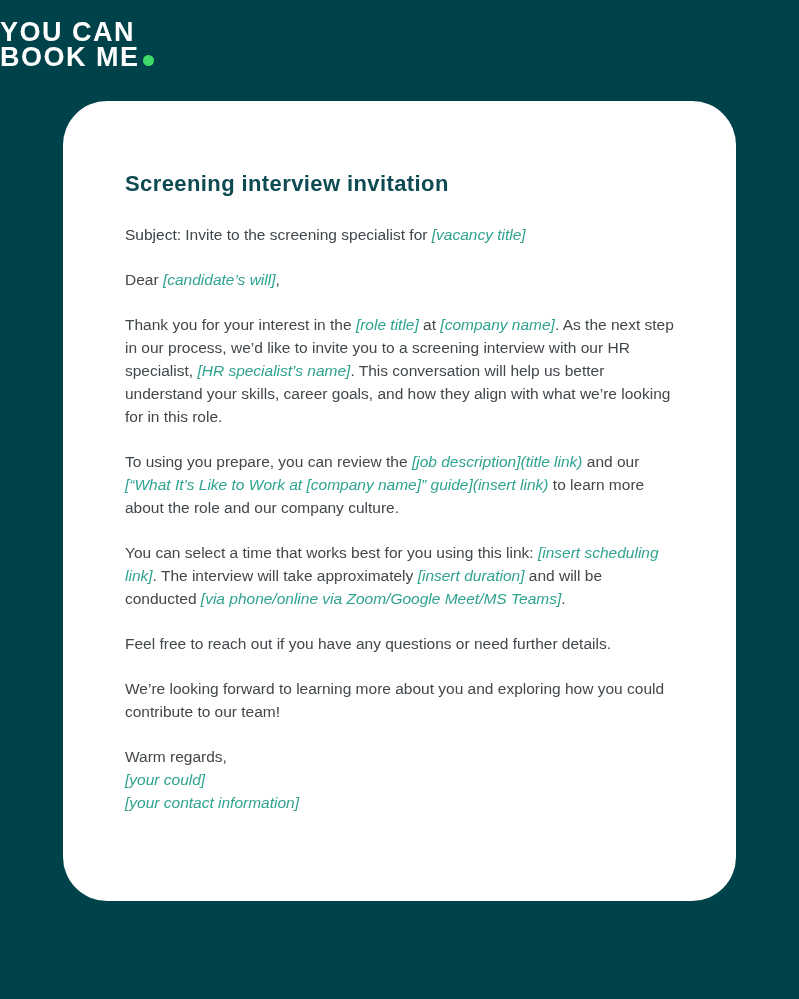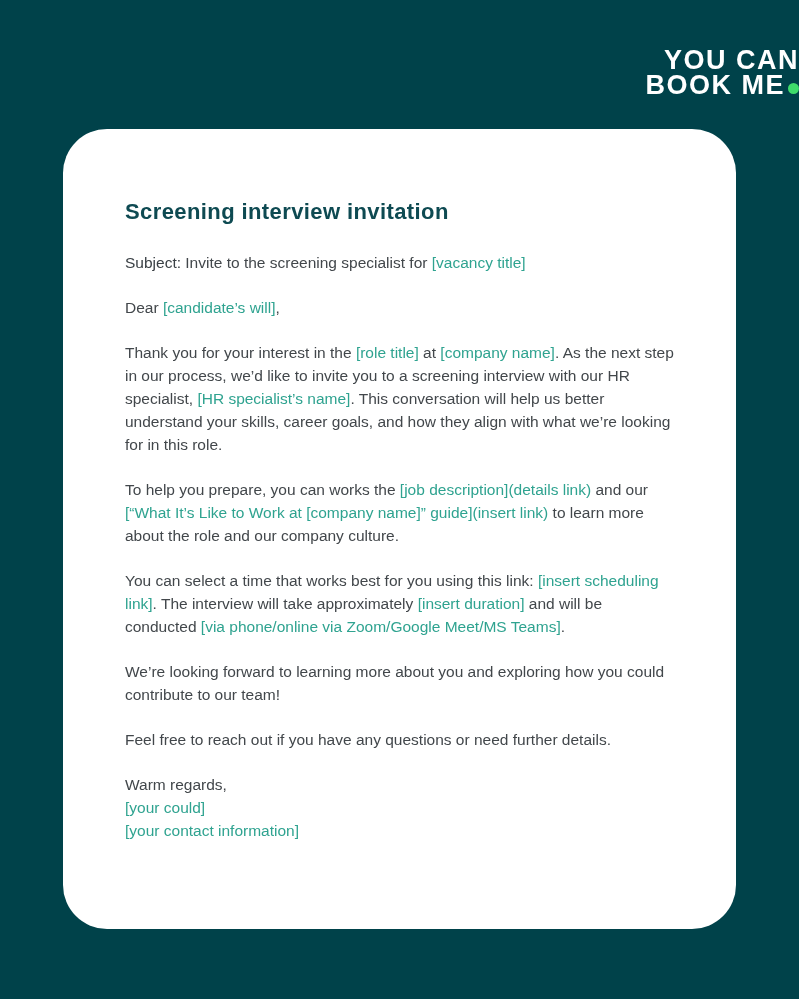--- a/index.html
+++ b/index.html
@@ -4,22 +4,22 @@
 <style>
   * { margin: 0; padding: 0; box-sizing: border-box; }
   html, body {
     width: 799px;
     height: 999px;
     font-family: "Liberation Sans", sans-serif;
     background: var(--bg, #00424A);
     overflow: hidden;
   }
   .logo {
-    padding-top: 48px;
-    text-align: right;
+    padding-top: 20px;
+    text-align: left;
     user-select: none;
   }
   .logo-line {
     color: var(--logo-text, #FFFFFF);
     font-weight: 900;
     font-size: 27px;
     line-height: 25px;
     letter-spacing: 1.5px;
     white-space: nowrap;
   }
@@ -48,36 +48,36 @@
     margin-bottom: 26px;
   }
   .email-body p.para {
     font-size: 15.5px;
     line-height: 23px;
     color: var(--body-text, #42474B);
     margin-bottom: 22px;
   }
   .email-body p.para:last-child { margin-bottom: 13px; }
   .seg-bold { font-weight: normal; color: var(--body-bold, #3A4045); }
-  .seg-placeholder { color: var(--placeholder, #2FA390); }
+  .seg-placeholder { font-style: italic; color: var(--placeholder, #2FA390); }
   .seg-normal { }
 </style>
 </head>
 <body>
 
 <div class="logo">
   <div class="logo-line">YOU CAN</div>
   <div class="logo-line"><span>BOOK ME</span><span class="logo-dot"></span></div>
 </div>
 
 <div class="card">
   <h1 class="card-title">Screening interview invitation</h1>
   <div class="email-body">
       <p class="para"><span class="seg-bold">Subject: </span><span class="seg-normal">Invite to the screening specialist for </span><span class="seg-placeholder">[vacancy title]</span></p>
       <p class="para"><span class="seg-normal">Dear </span><span class="seg-placeholder">[candidate’s will]</span><span class="seg-normal">,</span></p>
       <p class="para"><span class="seg-normal">Thank you for your interest in the </span><span class="seg-placeholder">[role title]</span><span class="seg-normal"> at </span><span class="seg-placeholder">[company name]</span><span class="seg-normal">. As the next step in our process, we’d like to invite you to a screening interview with our HR specialist, </span><span class="seg-placeholder">[HR specialist’s name]</span><span class="seg-normal">. This conversation will help us better understand your skills, career goals, and how they align with what we’re looking for in this role.</span></p>
-      <p class="para"><span class="seg-normal">To help you prepare, you can works the </span><span class="seg-placeholder">[job description](details link)</span><span class="seg-normal"> and our </span><span class="seg-placeholder">[“What It’s Like to Work at [company name]” guide](insert link)</span><span class="seg-normal"> to learn more about the role and our company culture.</span></p>
+      <p class="para"><span class="seg-normal">To using you prepare, you can review the </span><span class="seg-placeholder">[job description](title link)</span><span class="seg-normal"> and our </span><span class="seg-placeholder">[“What It’s Like to Work at [company name]” guide](insert link)</span><span class="seg-normal"> to learn more about the role and our company culture.</span></p>
       <p class="para"><span class="seg-normal">You can select a time that works best for you using this link: </span><span class="seg-placeholder">[insert scheduling link]</span><span class="seg-normal">. The interview will take approximately </span><span class="seg-placeholder">[insert duration]</span><span class="seg-normal"> and will be conducted </span><span class="seg-placeholder">[via phone/online via Zoom/Google Meet/MS Teams]</span><span class="seg-normal">.</span></p>
+      <p class="para"><span class="seg-normal">Feel free to reach out if you have any questions or need further details.</span></p>
       <p class="para"><span class="seg-normal">We’re looking forward to learning more about you and exploring how you could contribute to our team!</span></p>
-      <p class="para"><span class="seg-normal">Feel free to reach out if you have any questions or need further details.</span></p>
       <p class="para"><span class="seg-normal">Warm regards,</span><br><span class="seg-placeholder">[your could]</span><br><span class="seg-placeholder">[your contact information]</span></p>
     </div>
 </div>
 
 </body></html>

